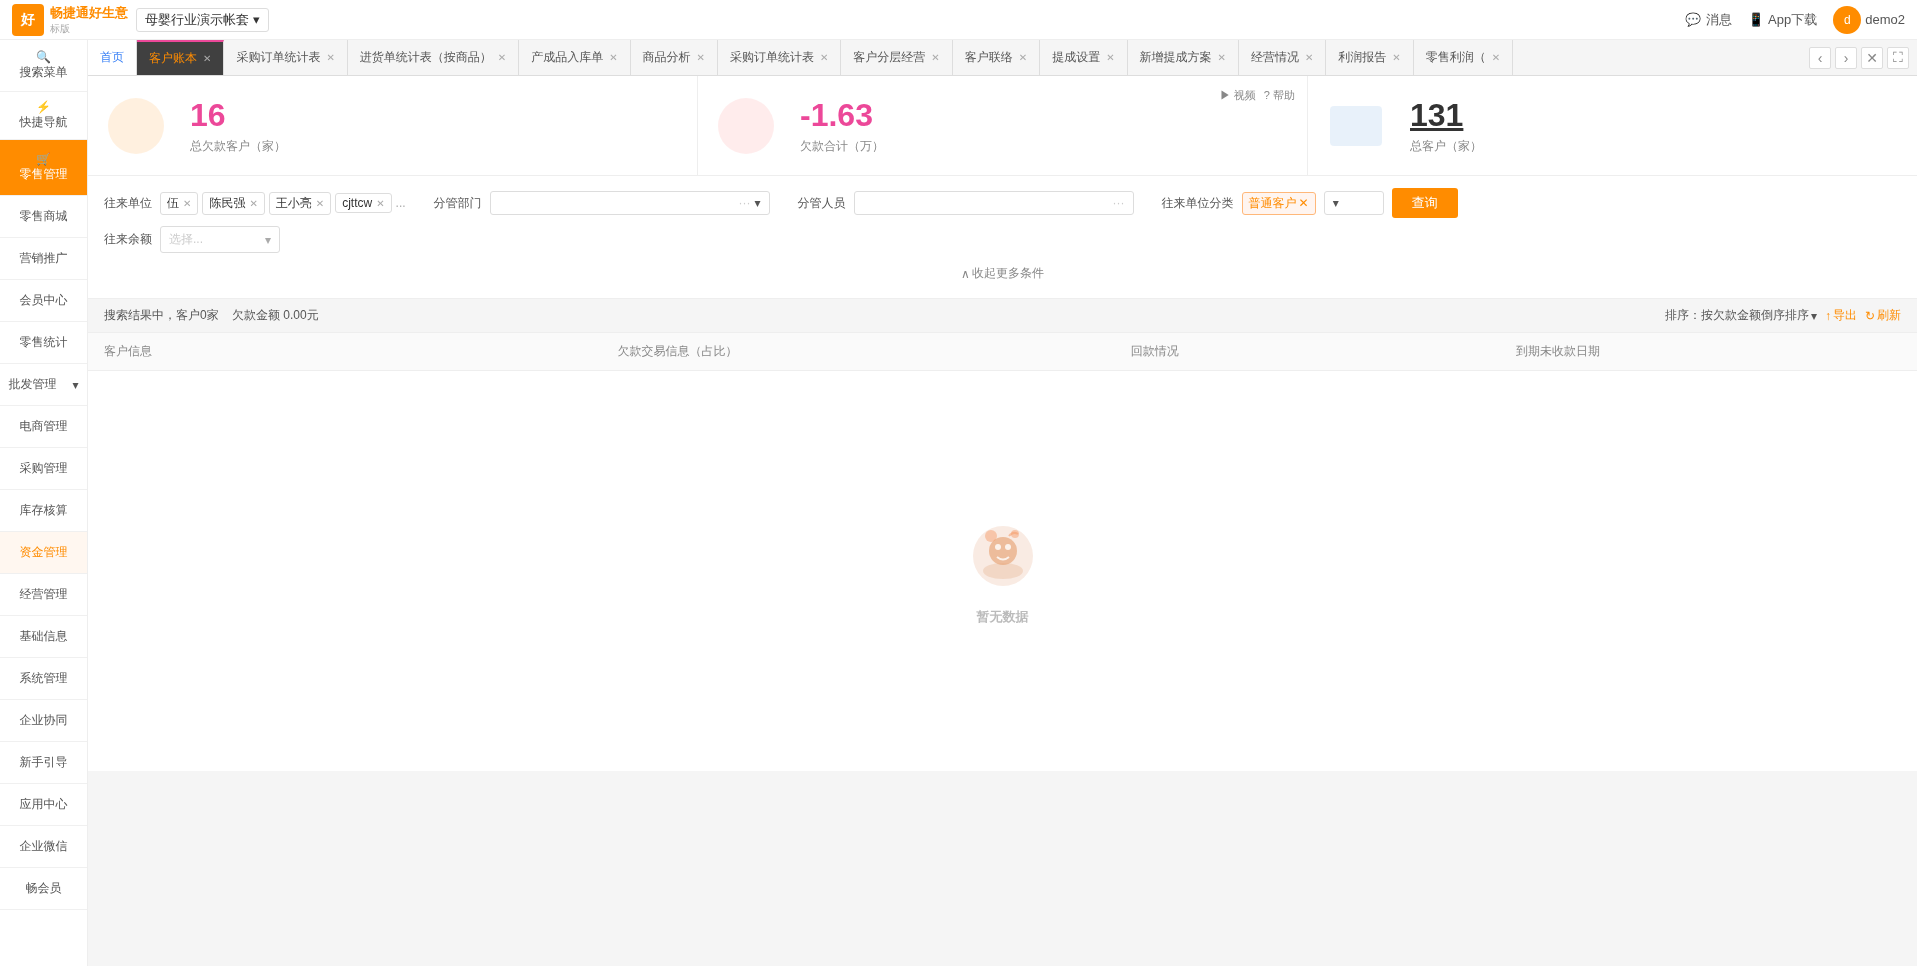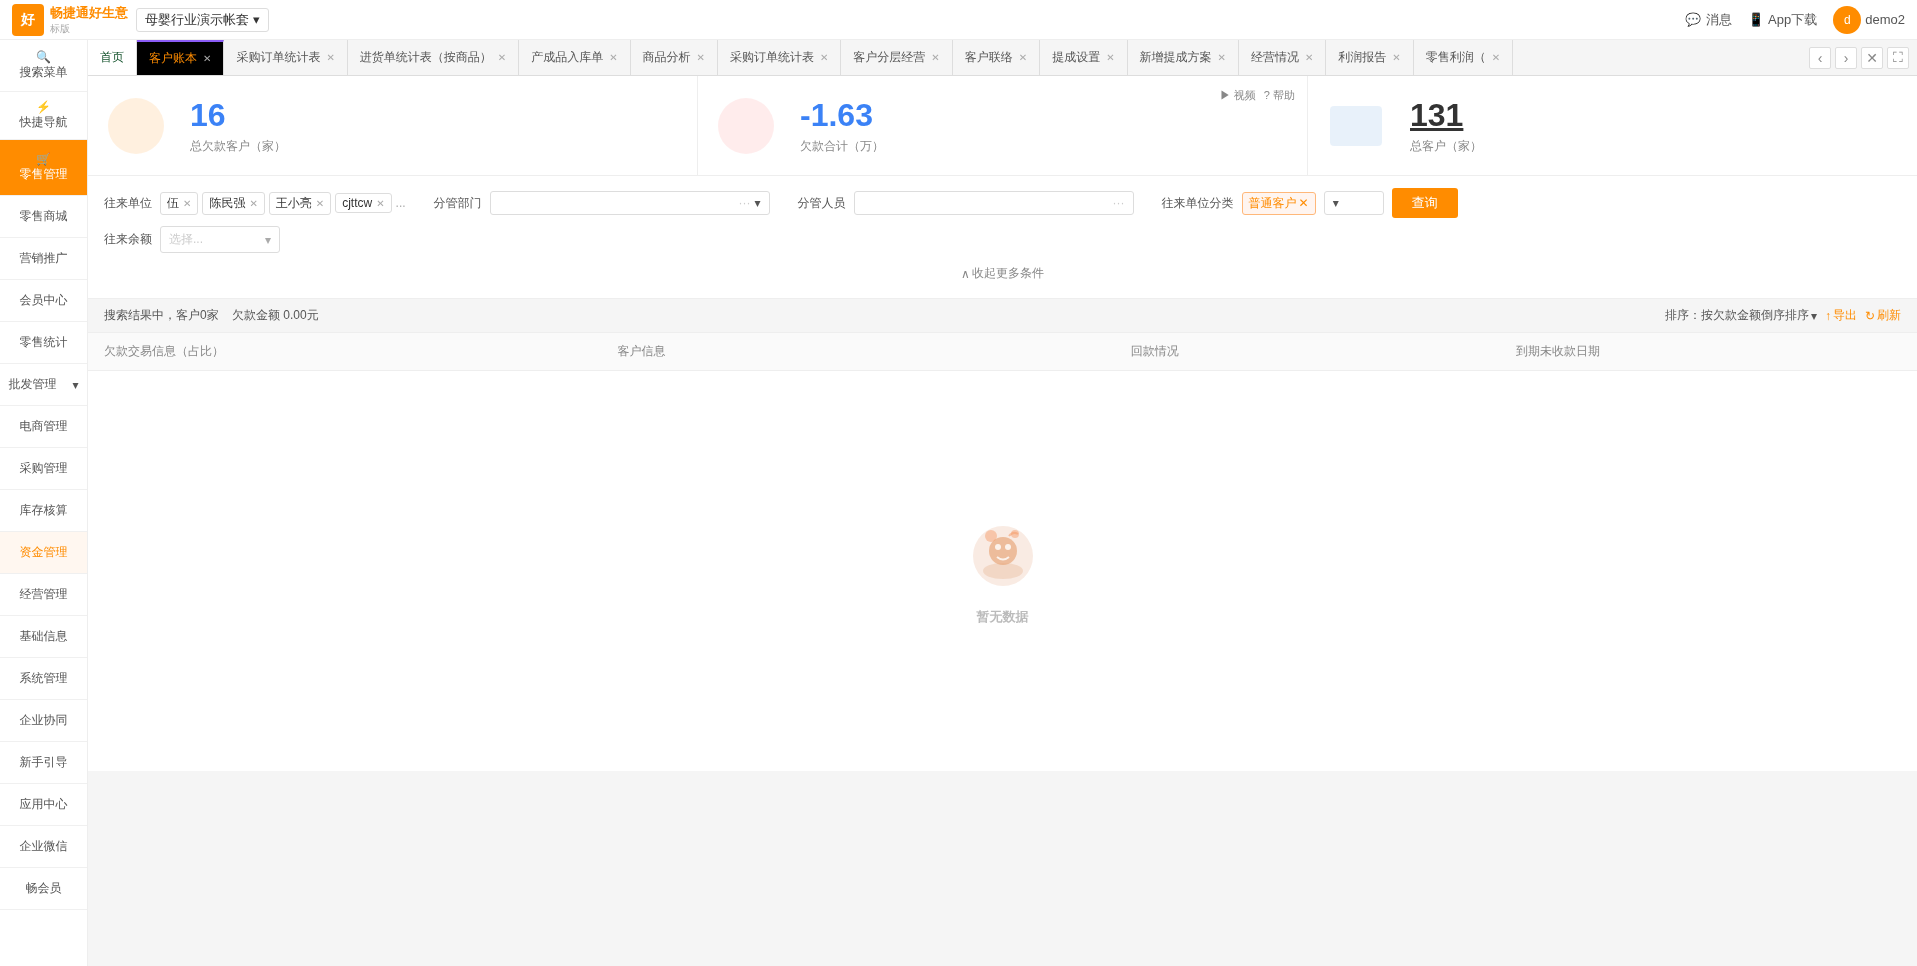--- a/index.html
+++ b/index.html
@@ -52,22 +52,22 @@
       display: flex;
       align-items: center;
       gap: 4px;
       font-size: 12px;
       color: #555;
       cursor: pointer;
       border-right: 1px solid #ddd;
       white-space: nowrap;
       background: #f5f5f5;
     }
-    .tab-item.active { background: #000000; color: #ff8c00; border-top: 2px solid #8b5cf6; }
-    .tab-item.home { background: #fff; color: #14532d; }
+    .tab-item.active { background: #404040; color: #ff8c00; border-top: 2px solid #ec4899; }
+    .tab-item.home { background: #fff; color: #3b82f6; }
     .tab-close { font-size: 10px; color: #aaa; margin-left: 2px; }
     .tabbar-actions { display: flex; align-items: center; gap: 4px; margin-left: auto; padding: 0 8px; }
     .tabbar-btn { width: 22px; height: 22px; display: flex; align-items: center; justify-content: center; cursor: pointer; color: #888; font-size: 14px; border: 1px solid #ddd; border-radius: 2px; background: #fff; }
 
     
     .page-content { flex: 1; overflow-y: auto; background: #f5f5f5; padding: 0; }
 
     
     .stats-row {
       display: flex;
@@ -79,21 +79,21 @@
       flex: 1;
       padding: 20px 30px;
       display: flex;
       align-items: center;
       gap: 16px;
       border-right: 1px solid #eee;
       position: relative;
     }
     .stat-item:last-child { border-right: none; }
     .stat-value { font-size: 32px; font-weight: bold; line-height: 1.2; }
-    .stat-value.red { color: #3b82f6; }
+    .stat-value.red { color: #ec4899; }
     .stat-value.dark { color: #333; text-decoration: underline; }
     .stat-label { font-size: 12px; color: #888; margin-top: 4px; }
     .stat-video-help { position: absolute; right: 12px; top: 12px; font-size: 11px; color: #888; display: flex; gap: 8px; }
 
     
     .filter-area {
       background: #fff;
       padding: 12px 16px;
       border-bottom: 1px solid #eee;
     }
@@ -487,22 +487,22 @@
           </div>
           <div class="action-btn">
             <span>↻</span>
             <span>刷新</span>
           </div>
         </div>
       </div>
 
       <div class="data-table">
         <div class="table-header">
+          <div>客户信息</div>
           <div>欠款交易信息（占比）</div>
-          <div>客户信息</div>
           <div>回款情况</div>
           <div>到期未收款日期</div>
         </div>
         <div class="table-body">
           <div class="empty-state">
             <div class="empty-illustration">
               <svg viewBox="0 0 80 80" width="80" height="80">
                 <circle cx="40" cy="40" r="30" fill="#f5ddd0" opacity="0.6"></circle>
                 <ellipse cx="40" cy="55" rx="20" ry="8" fill="#e8b898" opacity="0.4"></ellipse>
                 <circle cx="40" cy="35" r="14" fill="#e8a87c" opacity="0.7"></circle>

